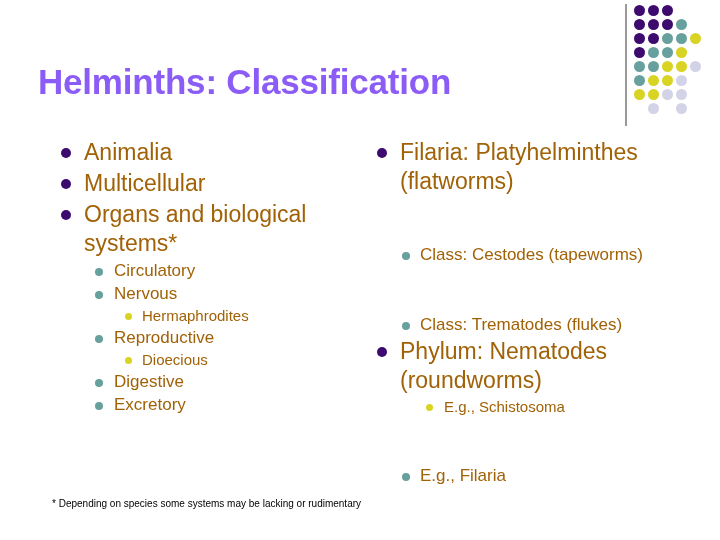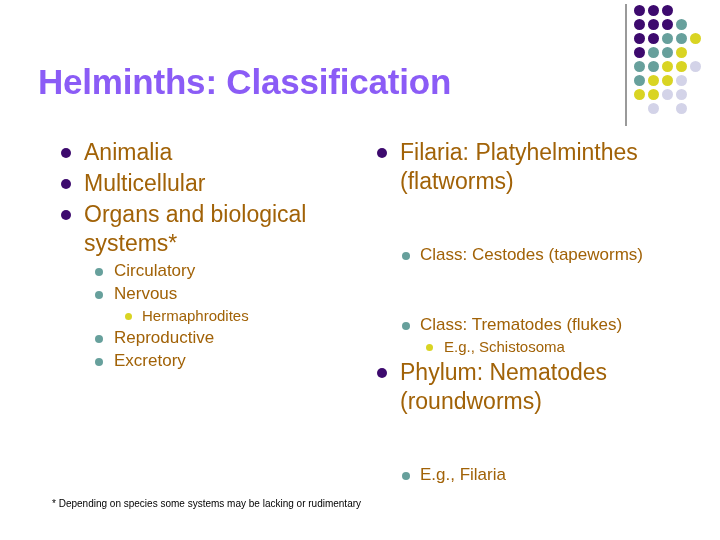--- a/index.html
+++ b/index.html
@@ -193,46 +193,54 @@
       <span class="txt">Nervous</span>
     </div>
     <div class="item lvl3">
       <span class="bullet"></span>
       <span class="txt">Hermaphrodites</span>
     </div>
     <div class="item lvl2">
       <span class="bullet"></span>
       <span class="txt">Reproductive</span>
     </div>
+    <div class="item lvl3">
+      <span class="bullet"></span>
+      <span class="txt">Dioecious</span>
+    </div>
+    <div class="item lvl2">
+      <span class="bullet"></span>
+      <span class="txt">Digestive</span>
+    </div>
     <div class="item lvl2">
       <span class="bullet"></span>
       <span class="txt">Excretory</span>
     </div>
   </div>
 
 <div class="column" id="col-right">
     <div class="item lvl1">
       <span class="bullet"></span>
       <span class="txt">Filaria: Platyhelminthes (flatworms)</span>
     </div>
     <div class="item lvl2">
       <span class="bullet"></span>
       <span class="txt">Class: Cestodes (tapeworms)</span>
     </div>
     <div class="item lvl2">
       <span class="bullet"></span>
       <span class="txt">Class: Trematodes (flukes)</span>
     </div>
+    <div class="item lvl1">
+      <span class="bullet"></span>
+      <span class="txt">Phylum: Nematodes (roundworms)</span>
+    </div>
     <div class="item lvl3">
       <span class="bullet"></span>
       <span class="txt">E.g., Schistosoma</span>
     </div>
-    <div class="item lvl1">
-      <span class="bullet"></span>
-      <span class="txt">Phylum: Nematodes (roundworms)</span>
-    </div>
     <div class="item lvl2">
       <span class="bullet"></span>
       <span class="txt">E.g., Filaria</span>
     </div>
   </div>
 
 <div id="footnote">* Depending on species some systems may be lacking or rudimentary</div>
 
 </body></html>

